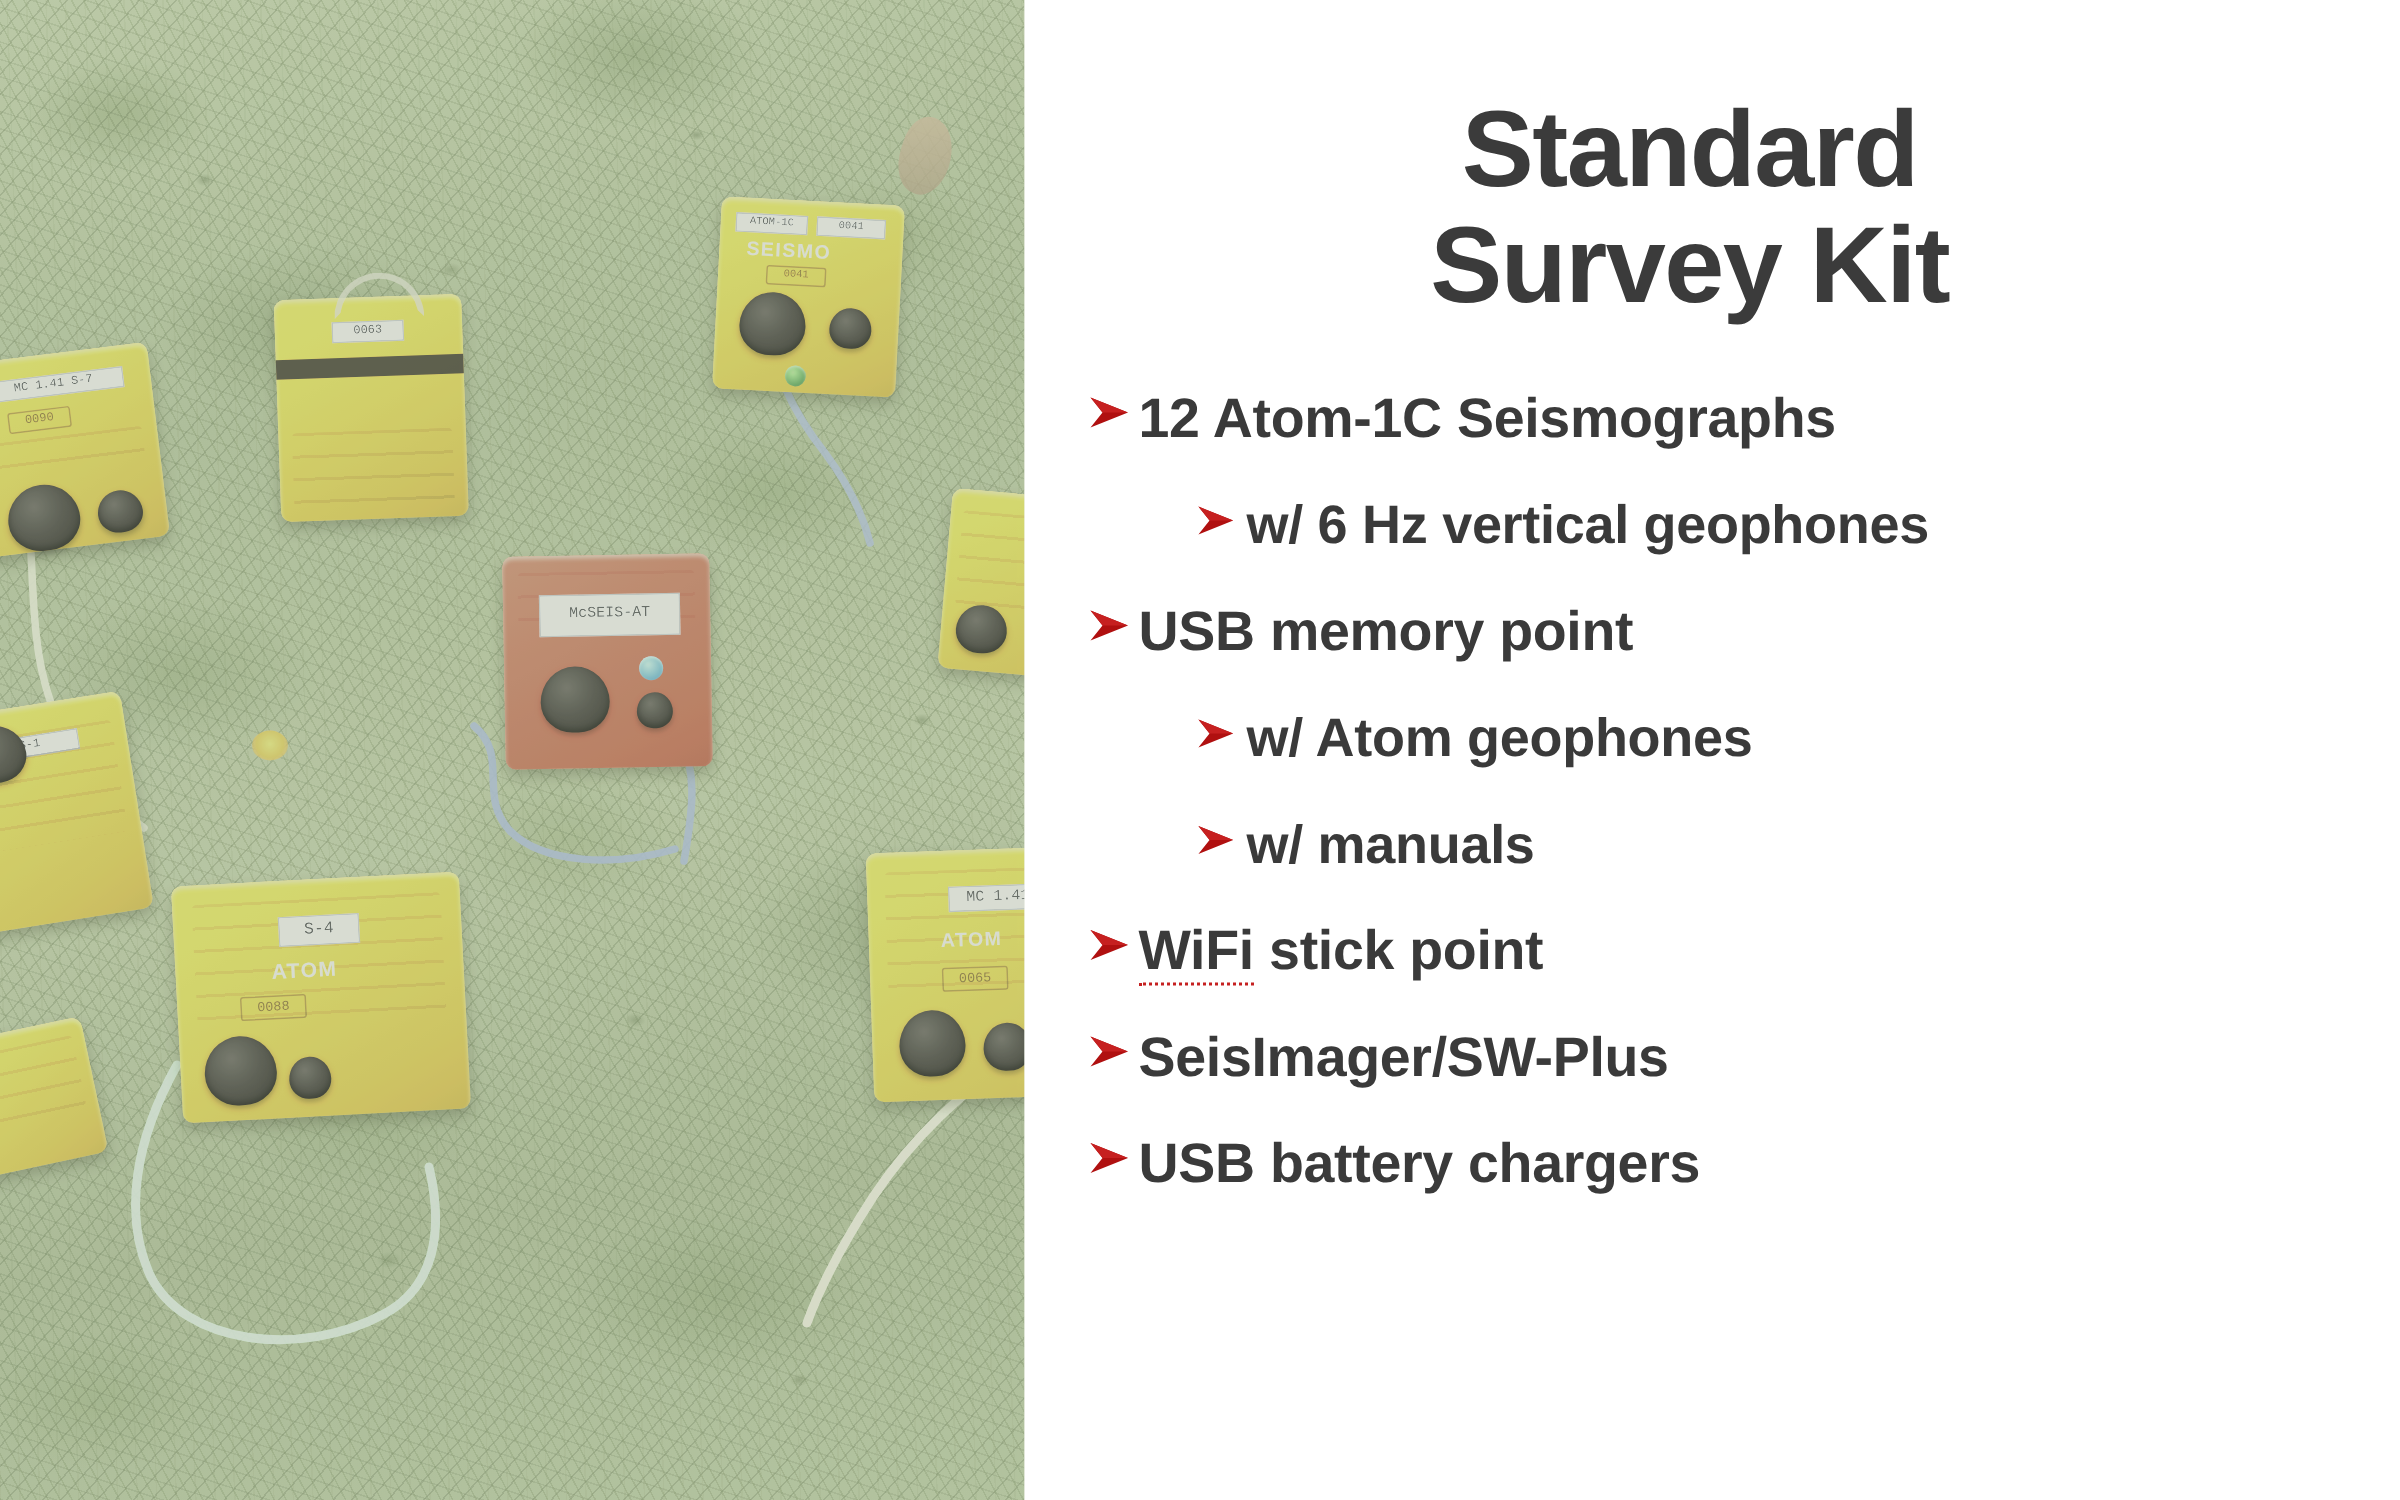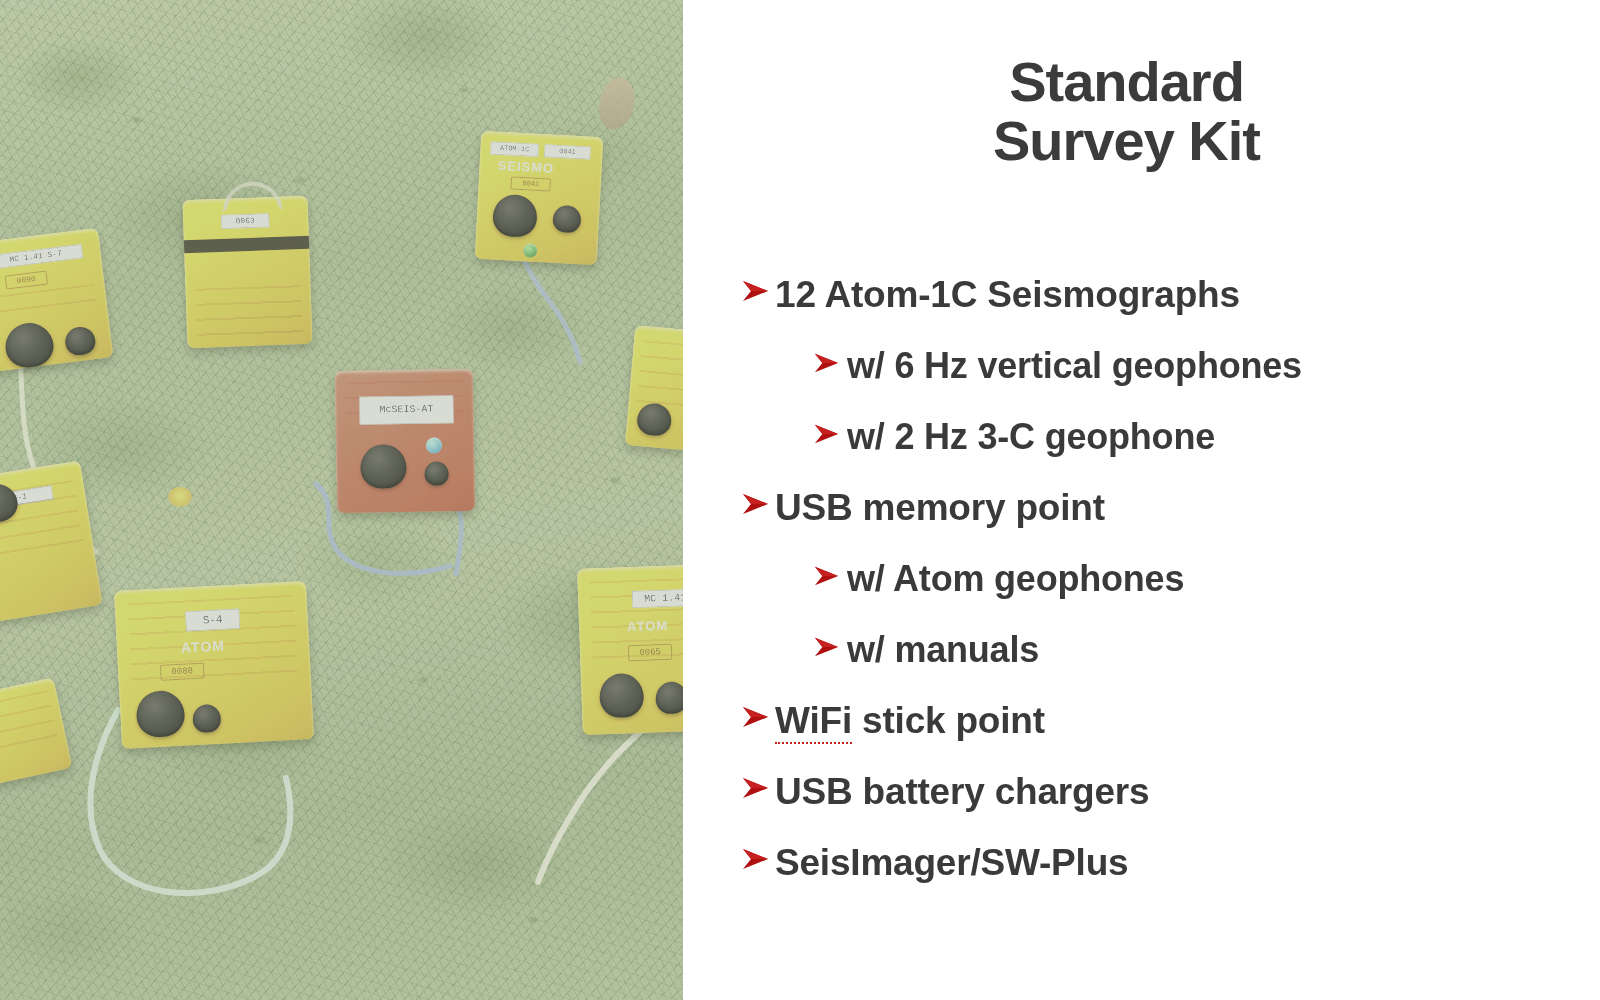--- a/index.html
+++ b/index.html
@@ -188,21 +188,21 @@
     height: 1000px;
     background: #ffffff;
   }
   .title {
     position: absolute;
     left: 0;
     right: 30px;
     top: 14px;
     text-align: center;
     font-weight: bold;
-    font-size: 56px;
+    font-size: 72px;
     line-height: 1.07;
     color: #3b3b3b;
     letter-spacing: -1px;
   }
   .title .ln { display: block; }
 
   .bullets {
     position: absolute;
     left: 42px;
     right: 16px;
@@ -365,21 +365,21 @@
     </div>
   </div>
 
   <div class="content-panel">
 
     <h1 class="title">
       <span class="ln">Standard</span>
       <span class="ln">Survey Kit</span>
     </h1>
 
-    <ul class="bullets" style="list-style:none;margin:16px;padding:0;">
+    <ul class="bullets" style="list-style:none;margin:0;padding:0;">
 
       <li class="bullet">
         <span class="arrow">
           <svg width="30" height="28" viewBox="0 0 30 28">
               <path d="M2 4 L27 14 L2 24 L10 14 Z" fill="#b01010"></path>
               <path d="M2 4 L27 14 L10 14 Z" fill="#c62020"></path>
             </svg>
         </span>
         <span class="btext">12 Atom-1C Seismographs</span>
       </li>
@@ -388,87 +388,78 @@
         <span class="arrow">
           <svg width="28" height="26" viewBox="0 0 30 28">
               <path d="M2 4 L27 14 L2 24 L10 14 Z" fill="#b01010"></path>
               <path d="M2 4 L27 14 L10 14 Z" fill="#c62020"></path>
             </svg>
         </span>
         <span class="btext">w/ 6 Hz vertical geophones</span>
       </li>
 
 
+
+      <li class="bullet">
+        <span class="arrow">
+          <svg width="30" height="28" viewBox="0 0 30 28">
+              <path d="M2 4 L27 14 L2 24 L10 14 Z" fill="#b01010"></path>
+              <path d="M2 4 L27 14 L10 14 Z" fill="#c62020"></path>
+            </svg>
+        </span>
+        <span class="btext">USB memory point</span>
+      </li>
+
       <li class="bullet lvl2">
         <span class="arrow">
           <svg width="28" height="26" viewBox="0 0 30 28">
               <path d="M2 4 L27 14 L2 24 L10 14 Z" fill="#b01010"></path>
               <path d="M2 4 L27 14 L10 14 Z" fill="#c62020"></path>
             </svg>
         </span>
-        <span class="btext">w/ 2 Hz 3-C geophone</span>
+        <span class="btext">w/ Atom geophones</span>
+      </li>
+
+      <li class="bullet lvl2">
+        <span class="arrow">
+          <svg width="28" height="26" viewBox="0 0 30 28">
+              <path d="M2 4 L27 14 L2 24 L10 14 Z" fill="#b01010"></path>
+              <path d="M2 4 L27 14 L10 14 Z" fill="#c62020"></path>
+            </svg>
+        </span>
+        <span class="btext">w/ manuals</span>
       </li>
 
       <li class="bullet">
         <span class="arrow">
           <svg width="30" height="28" viewBox="0 0 30 28">
               <path d="M2 4 L27 14 L2 24 L10 14 Z" fill="#b01010"></path>
               <path d="M2 4 L27 14 L10 14 Z" fill="#c62020"></path>
             </svg>
         </span>
-        <span class="btext">USB memory point</span>
-      </li>
-
-      <li class="bullet lvl2">
-        <span class="arrow">
-          <svg width="28" height="26" viewBox="0 0 30 28">
-              <path d="M2 4 L27 14 L2 24 L10 14 Z" fill="#b01010"></path>
-              <path d="M2 4 L27 14 L10 14 Z" fill="#c62020"></path>
-            </svg>
-        </span>
-        <span class="btext">w/ Atom geophones</span>
-      </li>
-
-      <li class="bullet lvl2">
-        <span class="arrow">
-          <svg width="28" height="26" viewBox="0 0 30 28">
-              <path d="M2 4 L27 14 L2 24 L10 14 Z" fill="#b01010"></path>
-              <path d="M2 4 L27 14 L10 14 Z" fill="#c62020"></path>
-            </svg>
-        </span>
-        <span class="btext">w/ manuals</span>
+        <span class="btext"><span class="misspell">WiFi</span><span> stick point</span></span>
       </li>
 
       <li class="bullet">
         <span class="arrow">
           <svg width="30" height="28" viewBox="0 0 30 28">
               <path d="M2 4 L27 14 L2 24 L10 14 Z" fill="#b01010"></path>
               <path d="M2 4 L27 14 L10 14 Z" fill="#c62020"></path>
             </svg>
         </span>
-        <span class="btext"><span class="misspell">WiFi</span><span> stick point</span></span>
+        <span class="btext">SeisImager/SW-Plus</span>
       </li>
 
       <li class="bullet">
         <span class="arrow">
           <svg width="30" height="28" viewBox="0 0 30 28">
               <path d="M2 4 L27 14 L2 24 L10 14 Z" fill="#b01010"></path>
               <path d="M2 4 L27 14 L10 14 Z" fill="#c62020"></path>
             </svg>
         </span>
         <span class="btext">USB battery chargers</span>
-      </li>
-
-      <li class="bullet">
-        <span class="arrow">
-          <svg width="30" height="28" viewBox="0 0 30 28">
-              <path d="M2 4 L27 14 L2 24 L10 14 Z" fill="#b01010"></path>
-              <path d="M2 4 L27 14 L10 14 Z" fill="#c62020"></path>
-            </svg>
-        </span>
-        <span class="btext">SeisImager/SW-Plus</span>
       </li>
 
     </ul>
 
 
   </div>
 </div>
 
 </body></html>

